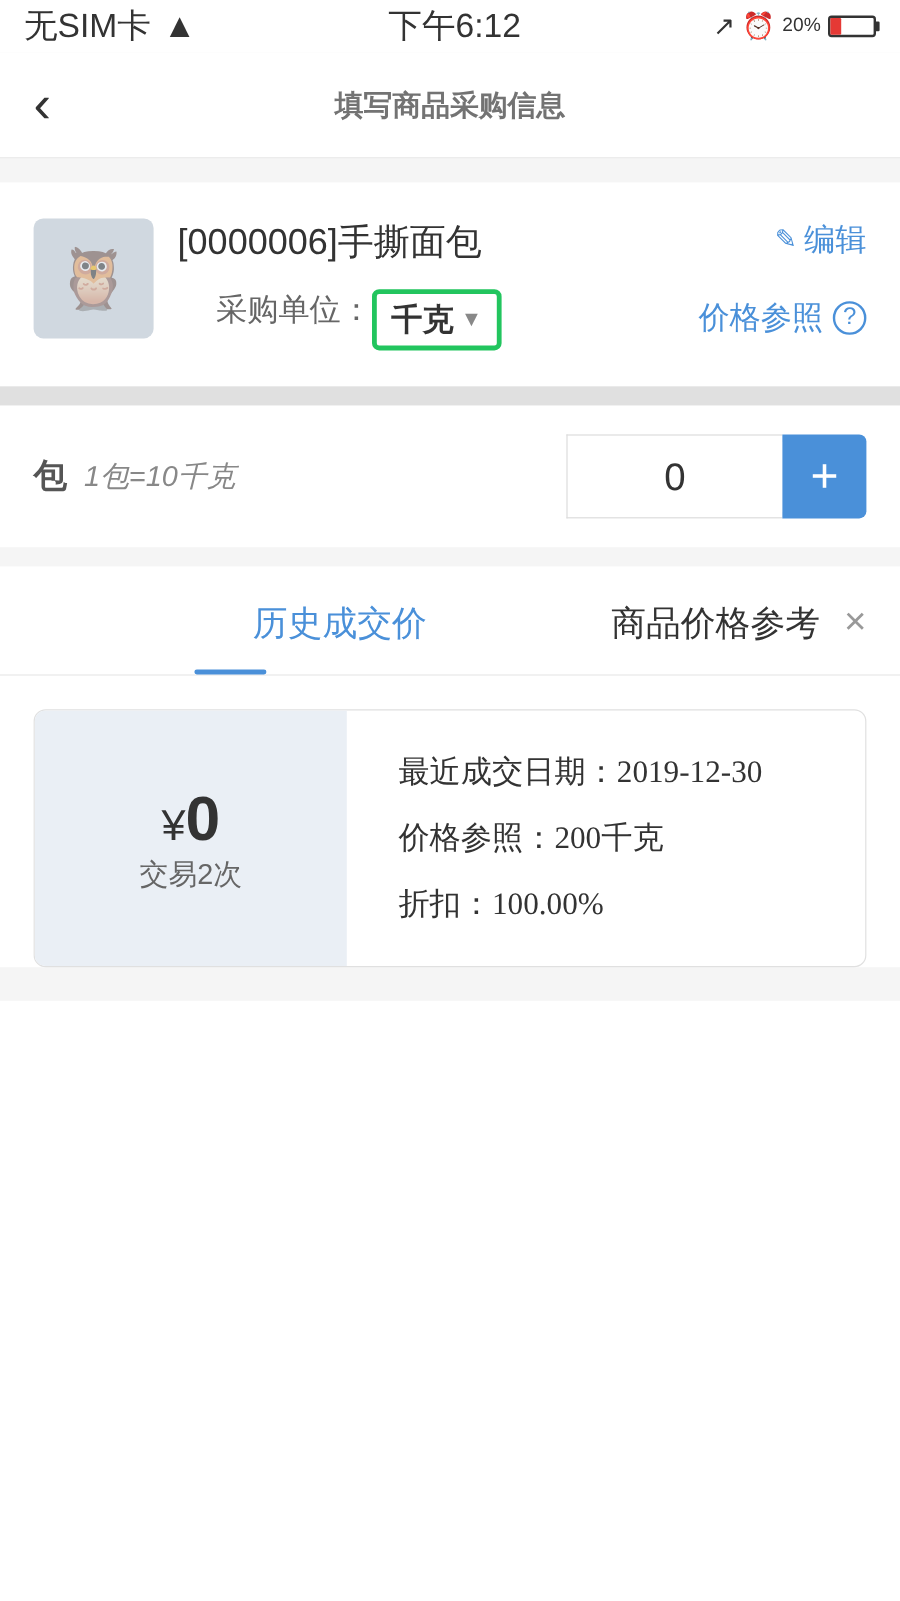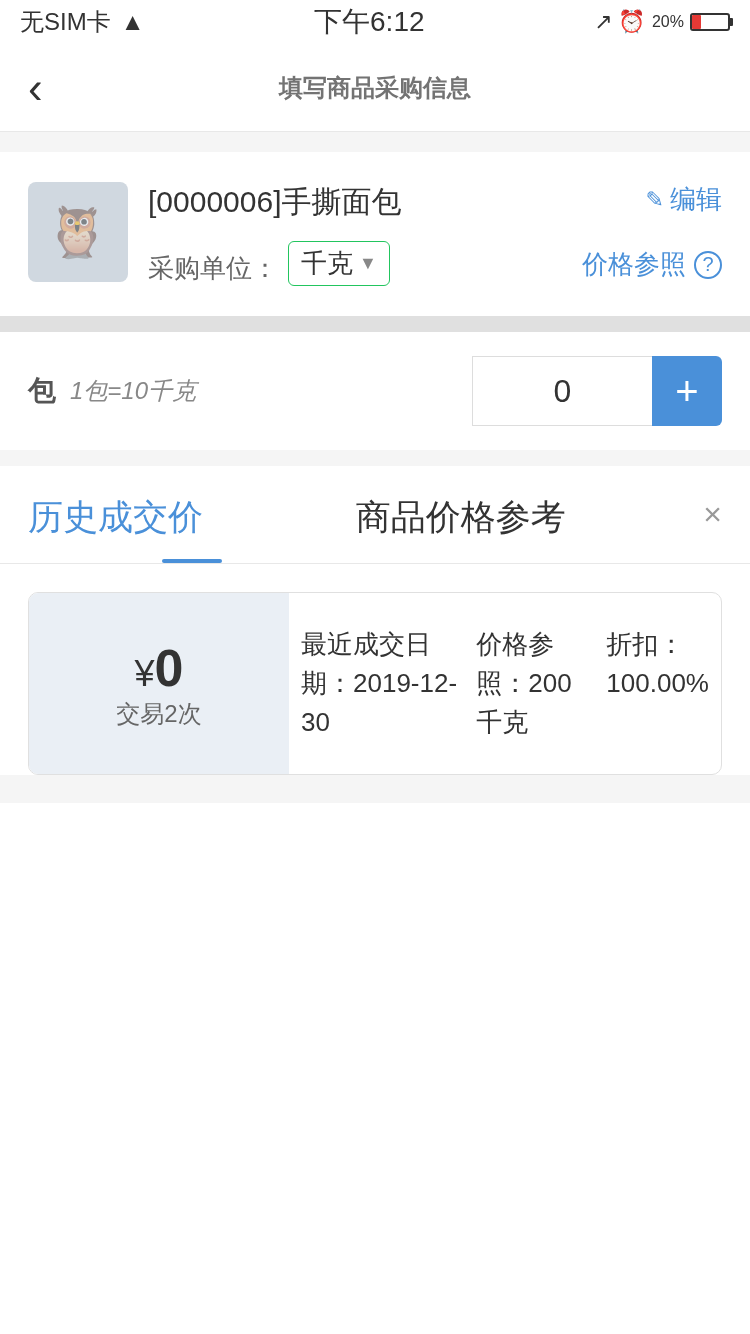--- a/index.html
+++ b/index.html
@@ -20,21 +20,21 @@
       display: flex;
       align-items: center;
       justify-content: space-between;
       padding: 0 20px;
       font-size: 28px;
     }
     .status-left {
       display: flex;
       align-items: center;
       gap: 10px;
-      font-size: 24px;
+      font-size: 28px;
       color: #333;
     }
     .status-center {
       font-size: 28px;
       font-weight: 500;
       color: #333;
     }
     .status-right {
       display: flex;
       align-items: center;
@@ -129,35 +129,37 @@
       flex-direction: column;
       gap: 18px;
     }
     .product-name {
       font-size: 30px;
       color: #333;
       font-weight: 500;
     }
     .product-unit-row {
       display: flex;
-      align-items: flex-end;
-      gap: 10px;
+      align-items: flex-start;
+      gap: 0;
       font-size: 26px;
       color: #666;
+      margin-left: 32px;
     }
     .unit-select {
       display: flex;
       align-items: center;
-      border: 1px solid #22c55e;
+      border: 4px solid #22c55e;
       border-radius: 6px;
       padding: 4px 12px;
       font-size: 26px;
       color: #333;
       background: #fff;
       gap: 6px;
+      font-weight: bold;
     }
     .unit-arrow {
       font-size: 18px;
       color: #888;
     }
     .edit-link {
       font-size: 26px;
       color: #4a90d9;
       display: flex;
       align-items: center;
@@ -246,23 +248,23 @@
     }
     .price-ref-tabs {
       display: flex;
       align-items: center;
       border-bottom: 1px solid #e8e8e8;
       position: relative;
       padding: 0 28px;
     }
     .tab-item {
       flex: 1;
-      text-align: left;
+      text-align: right;
       padding: 28px 0 22px;
-      font-size: 35px;
+      font-size: 29px;
       color: #333;
       position: relative;
       cursor: pointer;
     }
     .tab-item.active {
       color: #4a90d9;
     }
     .tab-item.active::after {
       content: '';
       position: absolute;
@@ -307,24 +309,25 @@
     .history-price-symbol {
       font-size: 36px;
       color: #333;
     }
     .history-trades {
       font-size: 24px;
       color: #666;
     }
     .history-card-right {
       flex: 1;
-      padding: 32px 12px;
-      display: flex;
-      flex-direction: row;
+      padding: 32px 43px;
+      display: flex;
+      flex-direction: column;
       gap: 16px;
+      font-family: Liberation Serif, serif;
     }
     .history-detail-row {
       font-size: 26px;
       color: #333;
       line-height: 1.5;
     }
 
     
     .empty-area {
       width: 750px;

